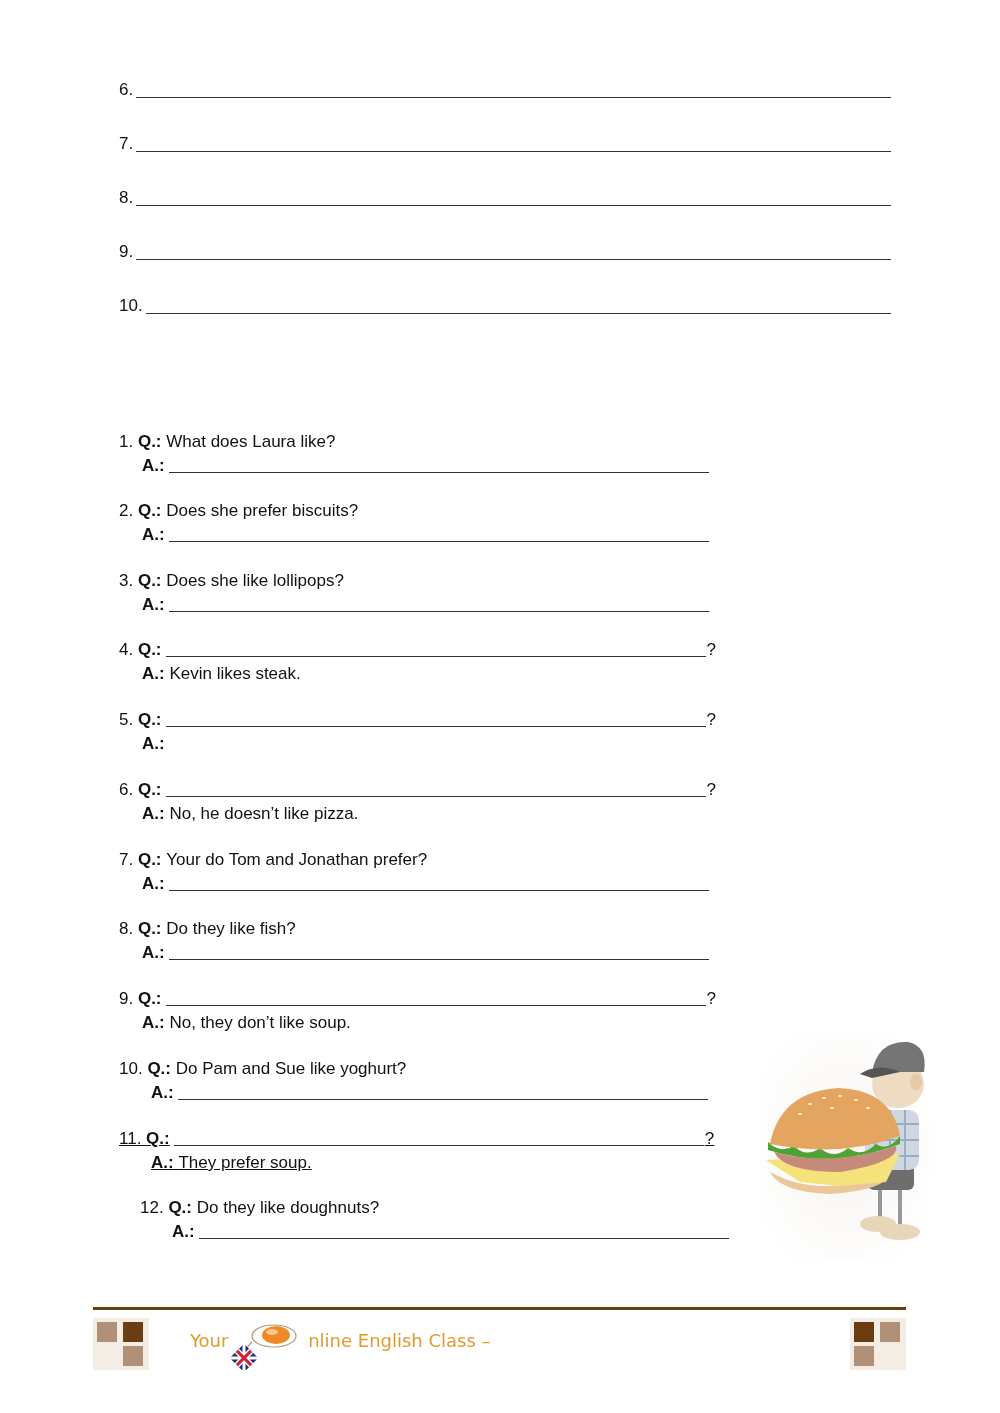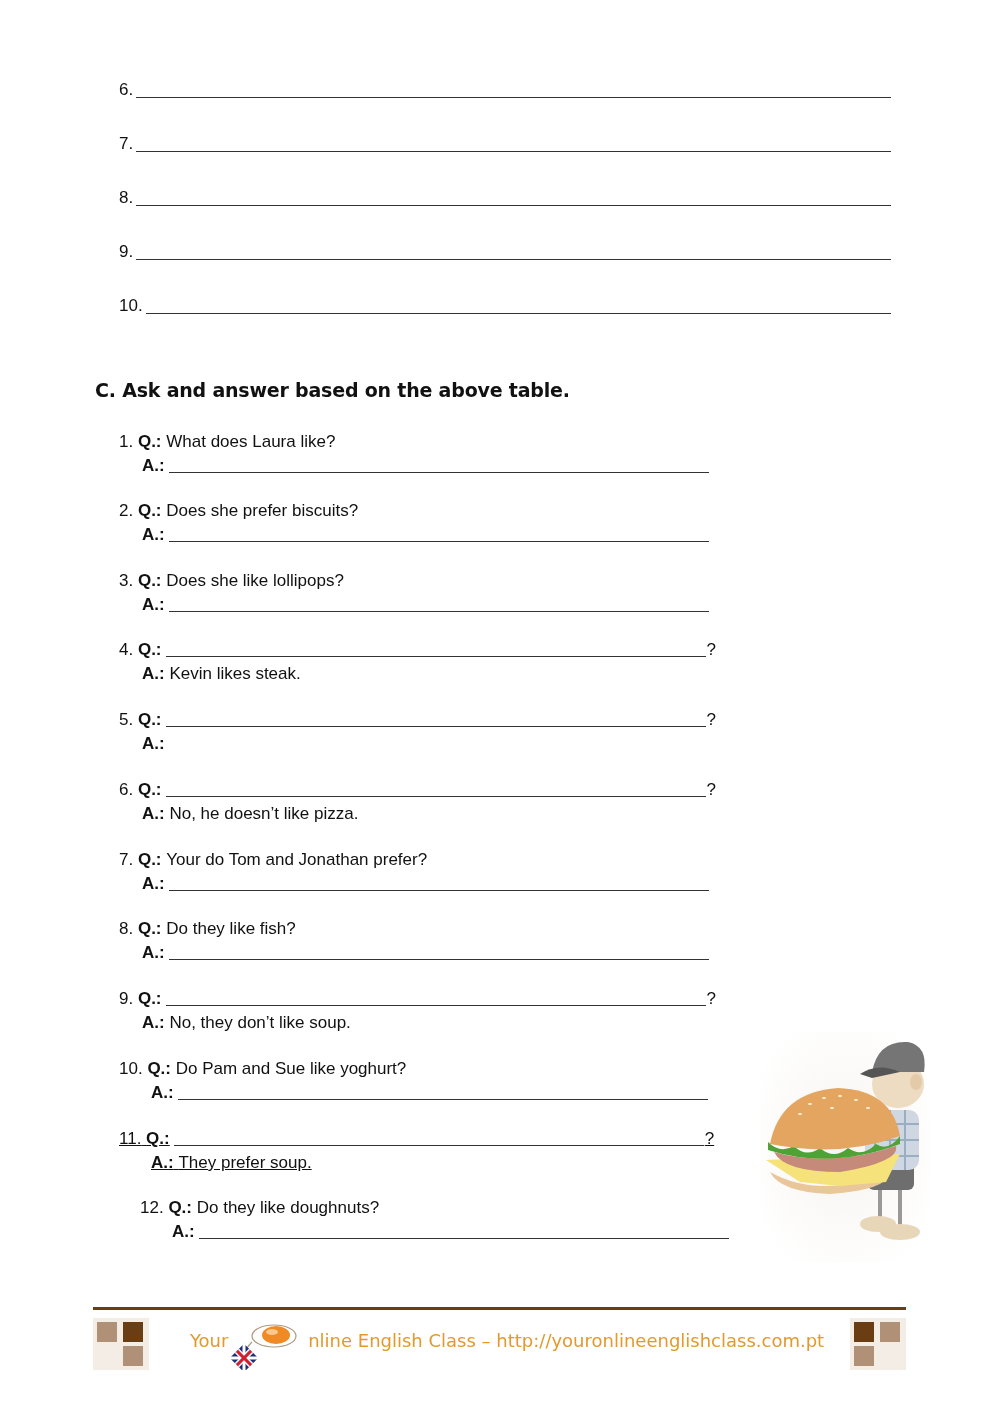--- a/index.html
+++ b/index.html
@@ -151,21 +151,20 @@
   </div>
   <div class="line-row" style="top:240px;">
     <span class="num">9.</span>
     <span class="blank"></span>
   </div>
   <div class="line-row" style="top:294px;">
     <span class="num">10.</span>
     <span class="blank"></span>
   </div>
 
-  <div class="section-title">C. Ask and answer based on the above table.</div>
 
   <div class="qa" style="top:428px;">
     <div class="qa-line">
       <span class="lead">1.</span>
         <span class="lead"> </span>
         <b>Q.:</b>
         <span class="lead"> </span>
       <span>What does Laura like?</span>
     </div>
     <div class="qa-line a-line">
@@ -409,21 +408,20 @@
           <line x1="10" y1="-10" x2="-10" y2="10" stroke="#fff" stroke-width="3"></line>
           <rect x="-10" y="-3" width="20" height="6" fill="#fff"></rect>
           <rect x="-3" y="-10" width="6" height="20" fill="#fff"></rect>
           <rect x="-10" y="-1.5" width="20" height="3" fill="#d02030"></rect>
           <rect x="-1.5" y="-10" width="3" height="20" fill="#d02030"></rect>
         </g>
       </svg>
     </span>
     <span>nline English Class</span>
     <span> – </span>
-    <span>http://youronlineenglishclass.com.pt</span>
   </div>
 
   <div class="deco" style="left:850px; top:1318px;">
     <div class="sq" style="left:4px; top:4px; background:#6b3d12;"></div>
     <div class="sq" style="left:30px; top:4px; background:#b09077;"></div>
     <div class="sq" style="left:4px; top:28px; background:#b09077;"></div>
   </div>
 
 </div>
 

